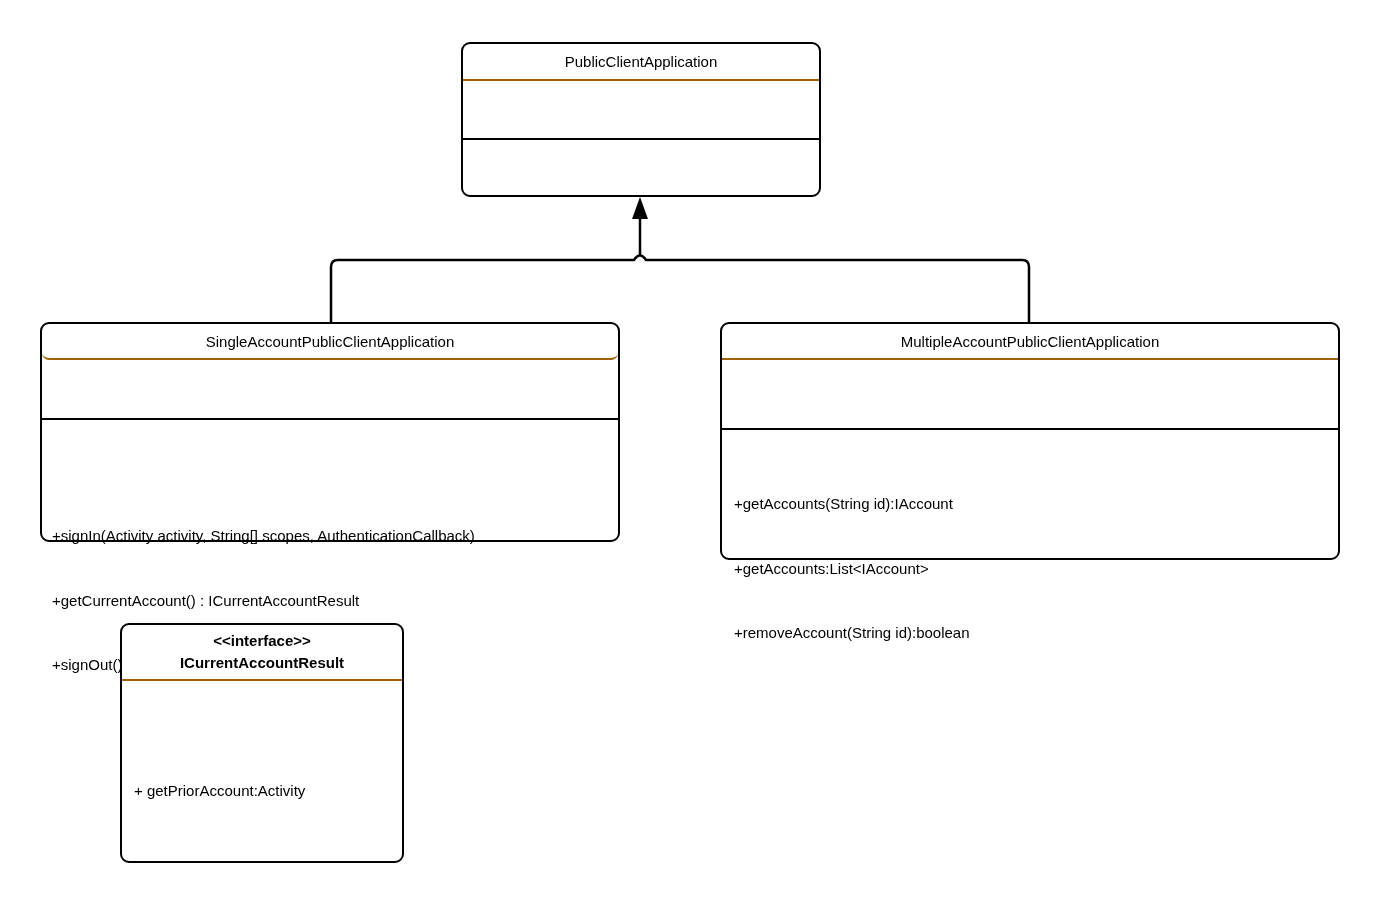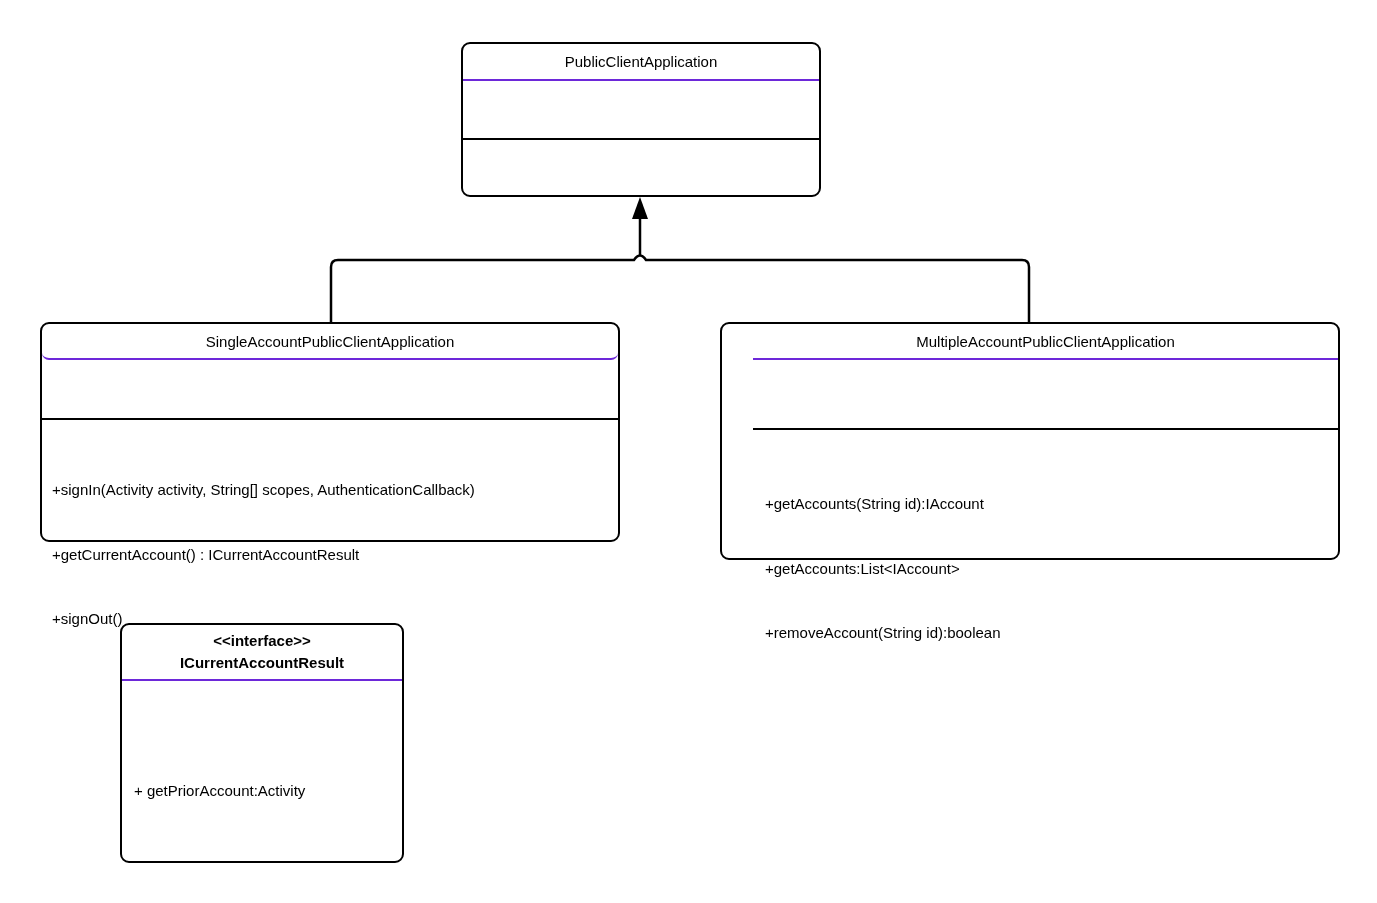--- a/index.html
+++ b/index.html
@@ -24,21 +24,21 @@
   .uml-class {
     position: absolute;
     background: #ffffff;
     border: 2px solid #000000;
     border-radius: 9px;
     box-sizing: border-box;
     display: flex;
     flex-direction: column;
   }
   .uml-title {
-    border-bottom: 2px solid #6d28d9;
+    border-bottom: 2px solid #a16207;
     display: flex;
     flex-direction: column;
     align-items: center;
     justify-content: center;
     font-size: 15px;
     text-align: left;
     flex: 0 0 auto;
   }
   .uml-title.bold { font-weight: bold; }
   .uml-attrs {
@@ -52,22 +52,22 @@
     white-space: pre;
   }
   .uml-methods .line { display: block; }
   
   #box-parent   { left: 461px; top: 42px;  width: 360px; height: 155px; }
   #box-parent .uml-title   { height: 35px; }
   #box-parent .uml-attrs   { height: 57px; }
   #box-single   { left: 40px;  top: 322px; width: 580px; height: 220px; }
   #box-single .uml-title   { height: 34px; border-radius: 7px; }
   #box-single .uml-attrs   { height: 58px; }
-  #box-single .uml-methods { padding: 16px 10px 0 10px; }
-  #box-multiple { left: 720px; top: 322px; width: 620px; height: 238px; padding-left: 31px; }
+  #box-single .uml-methods { padding: 16px 10px 0 10px; margin-top: 46px; }
+  #box-multiple { left: 720px; top: 322px; width: 620px; height: 238px; }
   #box-multiple .uml-title   { height: 34px; }
   #box-multiple .uml-attrs   { height: 68px; }
   #box-multiple .uml-methods { padding: 20px 10px 0 12px; }
   #box-interface { left: 120px; top: 623px; width: 284px; height: 240px; }
   #box-interface .uml-title   { height: 54px; line-height: 22px; }
   #box-interface .uml-methods { padding: 56px 10px 0 12px; }
 </style>
 </head>
 <body>
 

